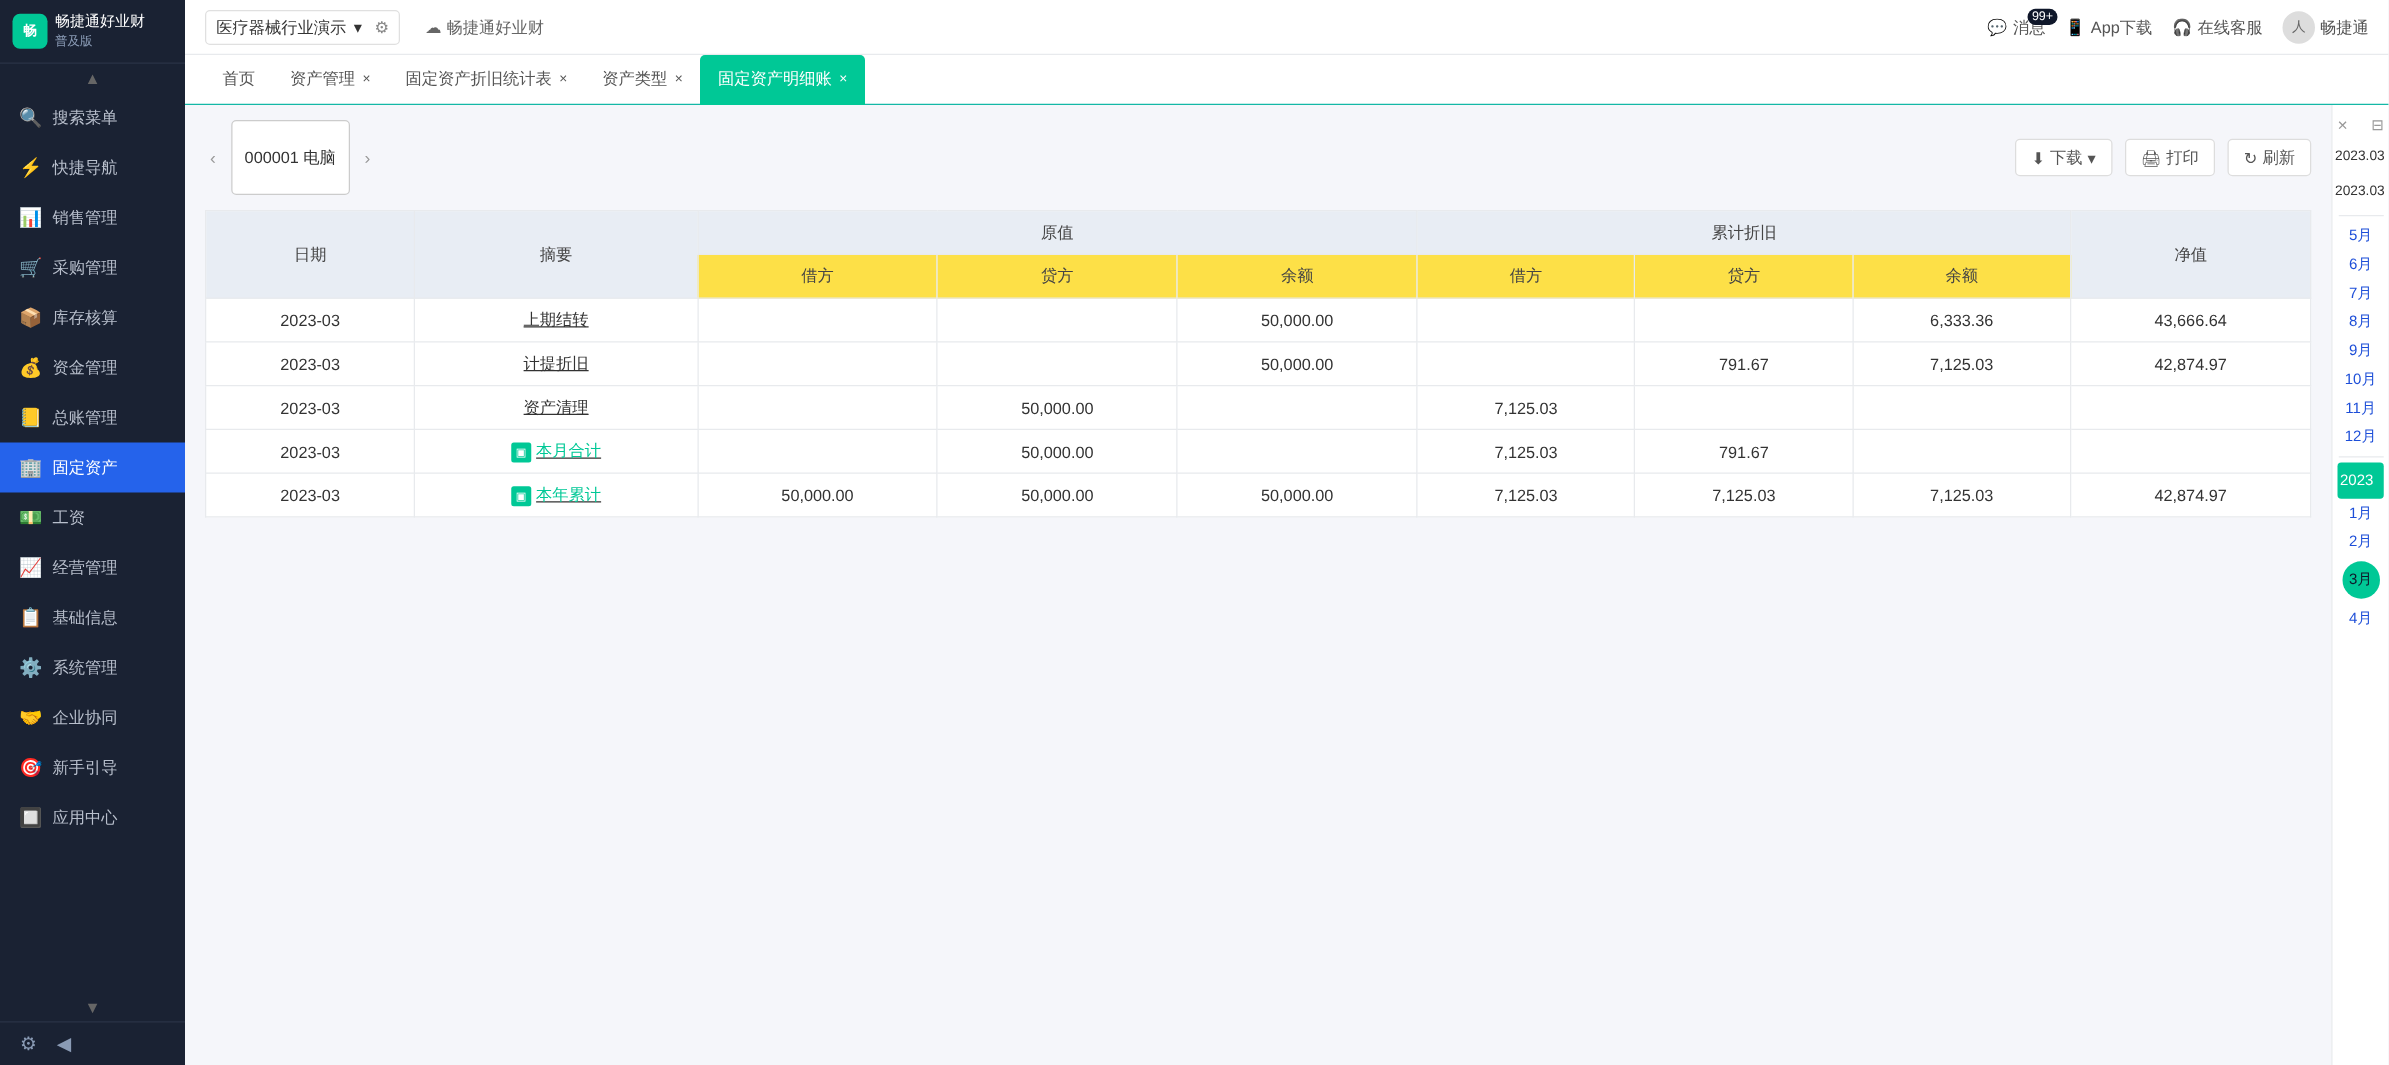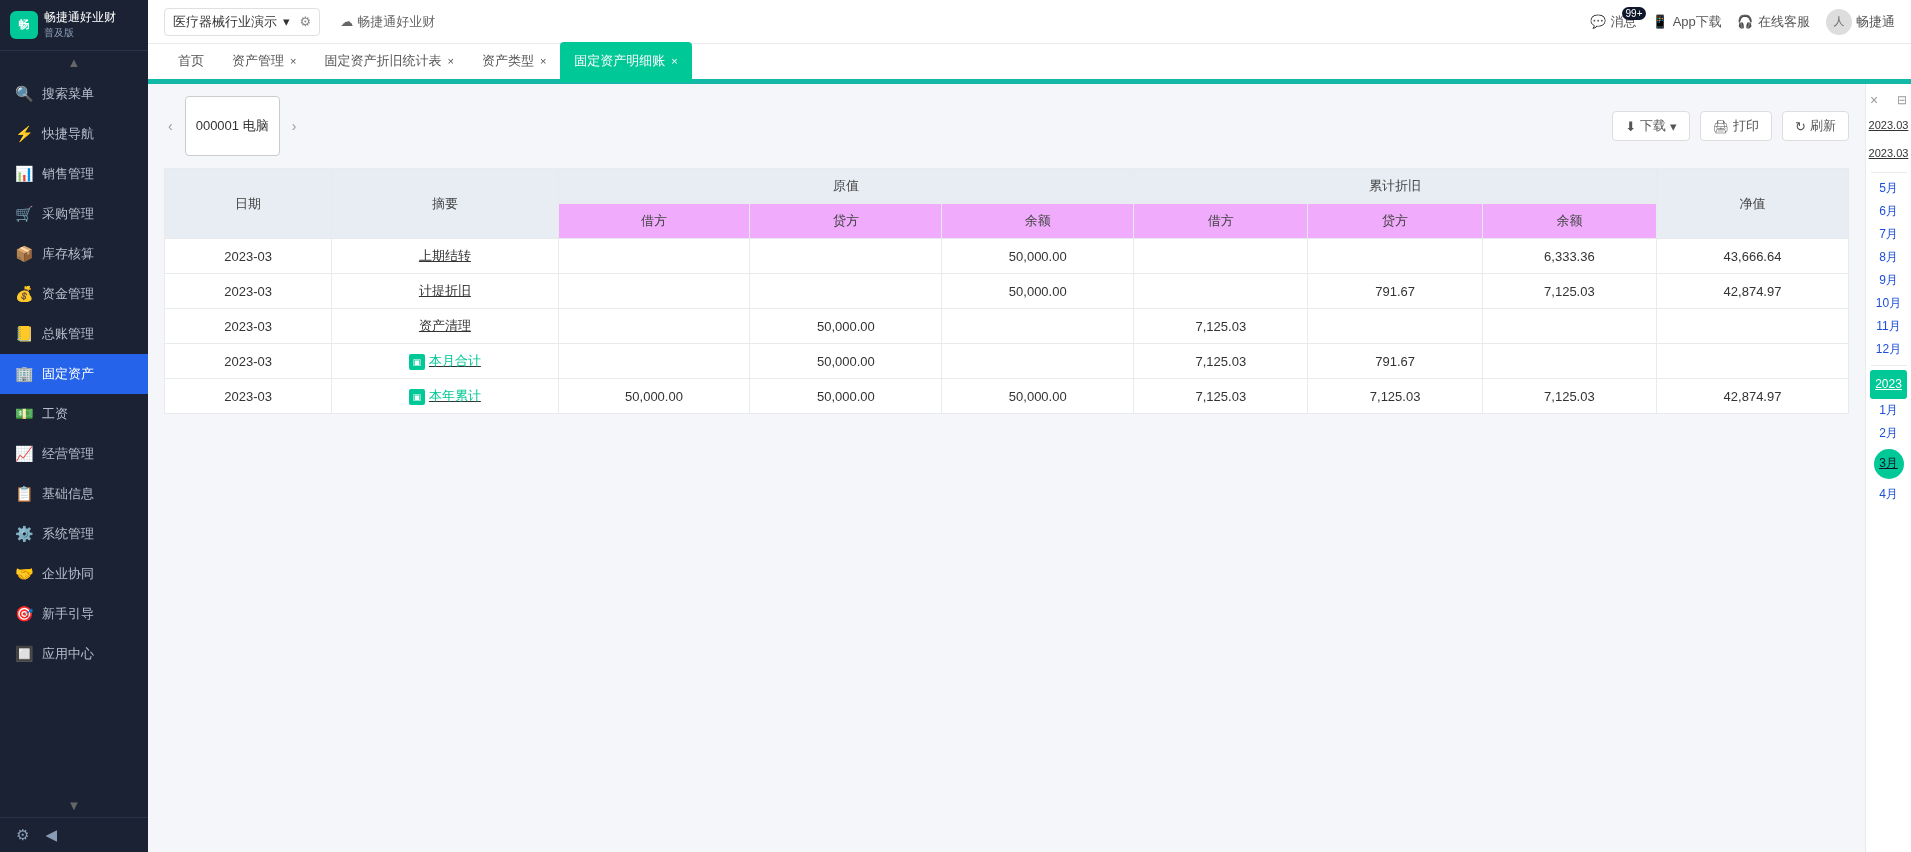--- a/index.html
+++ b/index.html
@@ -108,21 +108,21 @@
     }
     .avatar {
       width: 26px; height: 26px; border-radius: 50%;
       background: #ddd; display: flex; align-items: center; justify-content: center;
       font-size: 11px; color: #666;
     }
 
     
     .tab-bar {
       background: #fff;
-      border-bottom: 5px solid #14b8a6;
+      border-bottom: 1px solid #14b8a6;
       display: flex;
       align-items: center;
       padding: 0 16px;
       height: 40px;
       gap: 0;
     }
     .tab-item {
       display: flex; align-items: center; gap: 4px;
       padding: 0 14px;
       height: 40px;
@@ -184,21 +184,21 @@
       border-collapse: collapse;
       background: #fff;
       font-size: 13px;
     }
     .detail-table th, .detail-table td {
       border: 1px solid #e8eaed;
       padding: 8px 10px;
       text-align: center;
     }
     .detail-table th {
-      background: #f0abfc;
+      background: #fde047;
       color: #444;
       font-weight: 500;
     }
     .detail-table td { color: #333; }
     .group-header th {
       background: #e8edf4;
     }
     .summary-icon {
       display: inline-flex; align-items: center; justify-content: center;
       width: 16px; height: 16px;
@@ -220,27 +220,26 @@
       display: flex;
       flex-direction: column;
       align-items: center;
       padding: 8px 0;
       font-size: 12px;
       color: #555;
       position: relative;
     }
     .right-panel-section {
       width: 100%;
-      text-align: center;
+      text-align: left;
       padding: 4px 2px;
       cursor: pointer;
       color: #666;
       font-size: 12px;
       line-height: 1.8;
-      text-decoration: underline;
     }
     .right-panel-section.active-year {
       background: #00c896;
       color: #fff;
       border-radius: 3px;
       margin: 0 4px;
       width: calc(100% - 8px);
     }
     .right-panel-section.active-month {
       background: #00c896;

